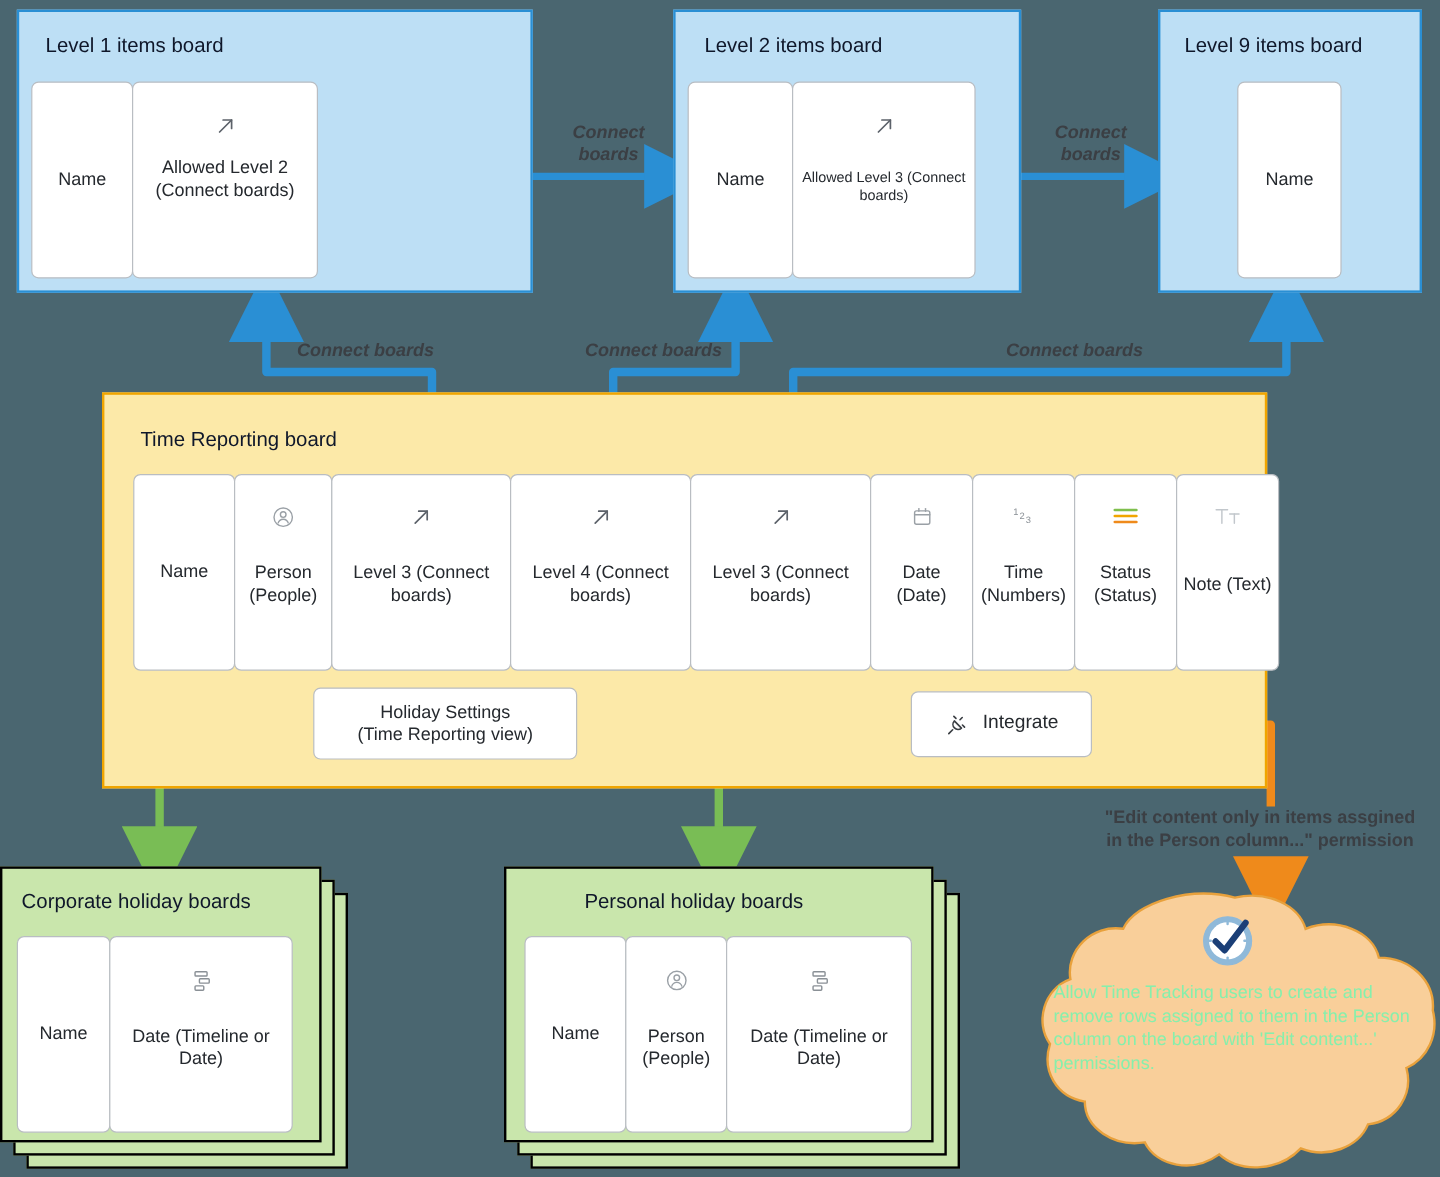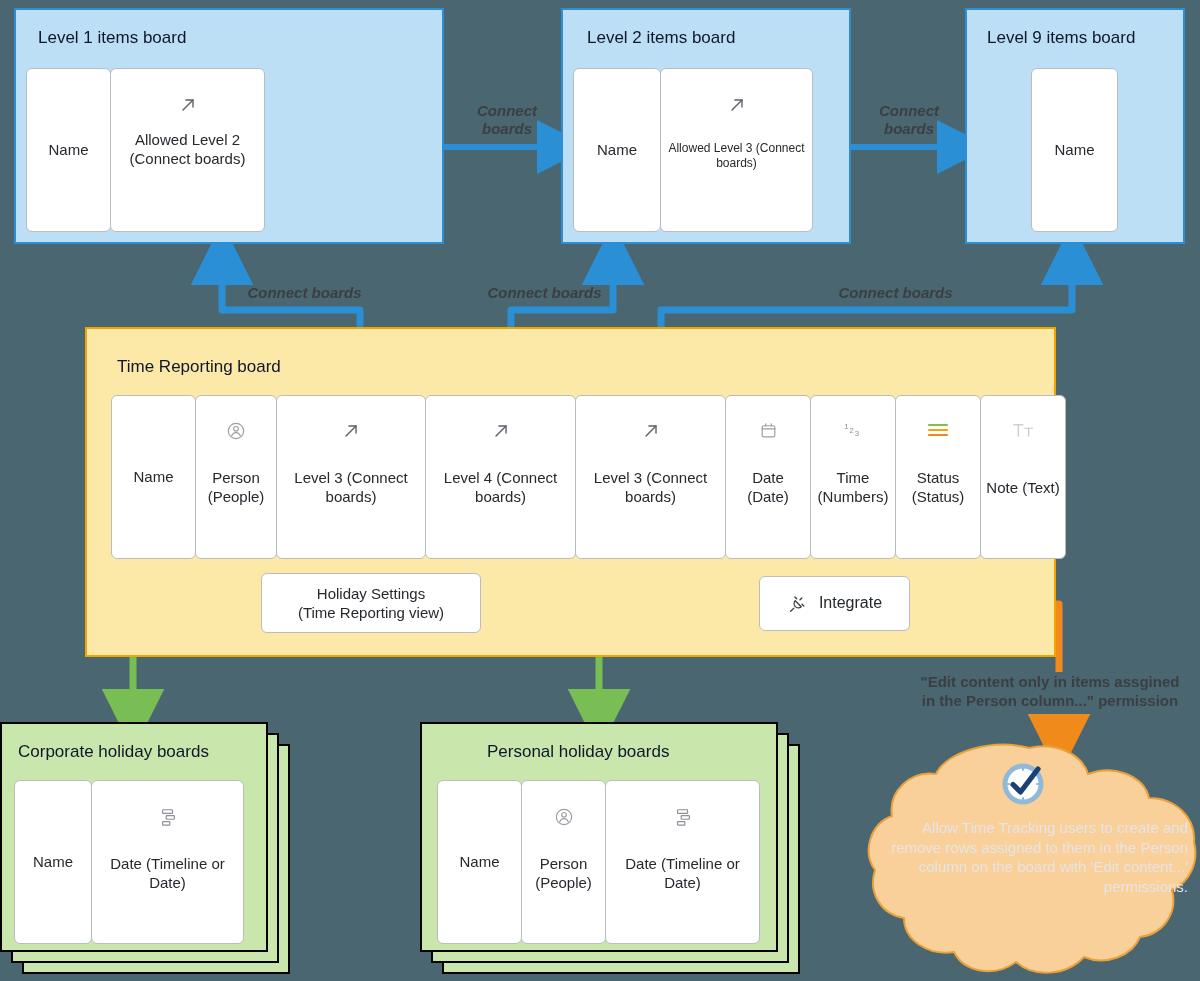--- a/index.html
+++ b/index.html
@@ -50,21 +50,21 @@
 
   .edge-label{
     position:absolute;color:#3b3f44;font-style:italic;font-weight:bold;
     text-align:center;line-height:1.2;white-space:pre-line;
   }
   .note-label{
     position:absolute;color:#3b3f44;font-weight:bold;text-align:center;
     line-height:1.25;white-space:pre-line;
   }
   .cloud-text{
-    position:absolute;color:#e5e5e5;text-align:right;line-height:1.3;
+    position:absolute;color:#86efac;text-align:left;line-height:1.3;
     white-space:pre-line;
   }
 </style>
 </head>
 <body>
 
 <div id="canvas">
 
   <svg class="svg-layer" viewBox="0 0 1200 981">
     <defs>

